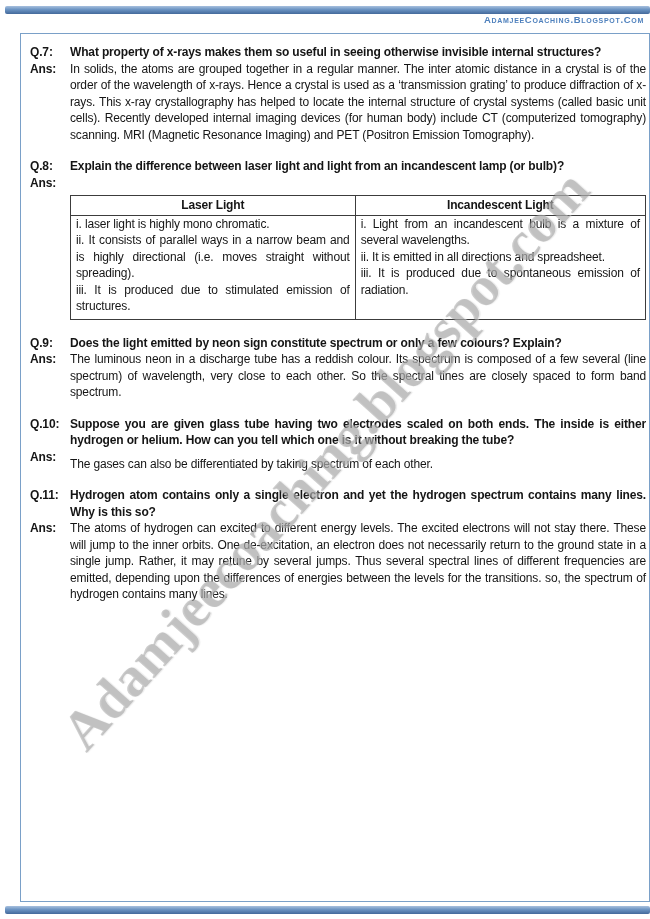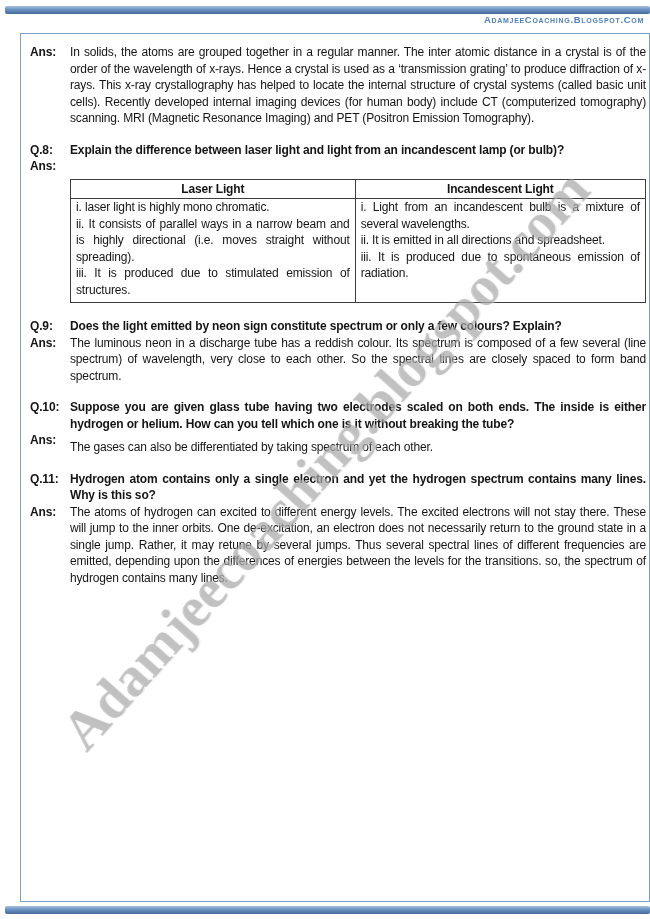--- a/index.html
+++ b/index.html
@@ -63,20 +63,24 @@
 <body>
 
 <div class="topbar"></div>
 <div class="site-header">AdamjeeCoaching.Blogspot.Com</div>
 <div class="frame"></div>
 <div class="watermark">Adamjeecoaching.blogspot.com</div>
 
 <div class="content">
 
   <div class="qa">
+    <div class="row q-row">
+      <div class="label">Q.7:</div>
+      <div class="text">What property of x-rays makes them so useful in seeing otherwise invisible internal structures?</div>
+    </div>
     <div class="row a-row">
       <div class="label">Ans:</div>
       <div class="text">In solids, the atoms are grouped together in a regular manner. The inter atomic distance in a crystal is of the order of the wavelength of x-rays. Hence a crystal is used as a ‘transmission grating’ to produce diffraction of x-rays. This x-ray crystallography has helped to locate the internal structure of crystal systems (called basic unit cells). Recently developed internal imaging devices (for human body) include CT (computerized tomography) scanning. MRI (Magnetic Resonance Imaging) and PET (Positron Emission Tomography).</div>
     </div>
   </div>
 
   <div class="qa">
     <div class="row q-row">
       <div class="label">Q.8:</div>
       <div class="text">Explain the difference between laser light and light from an incandescent lamp (or bulb)?</div>

